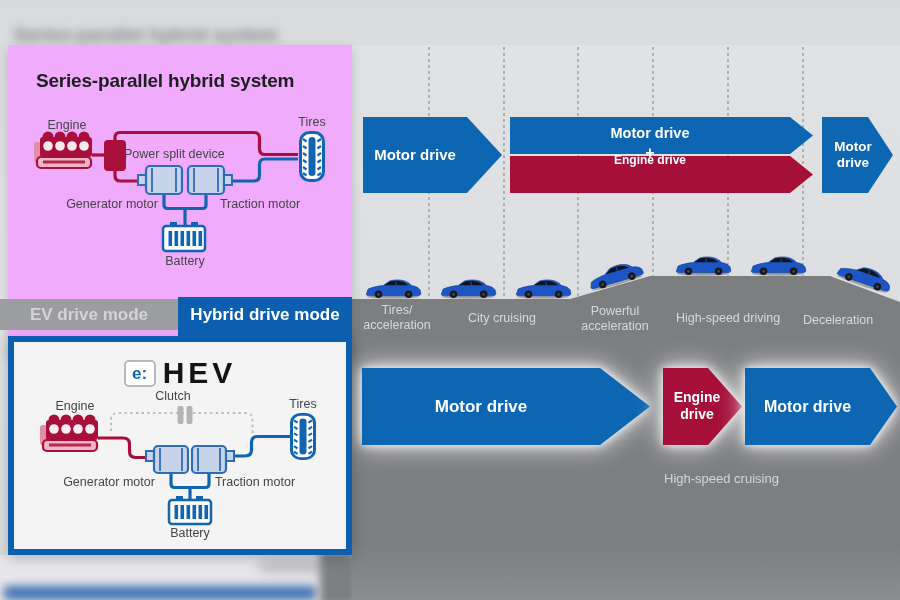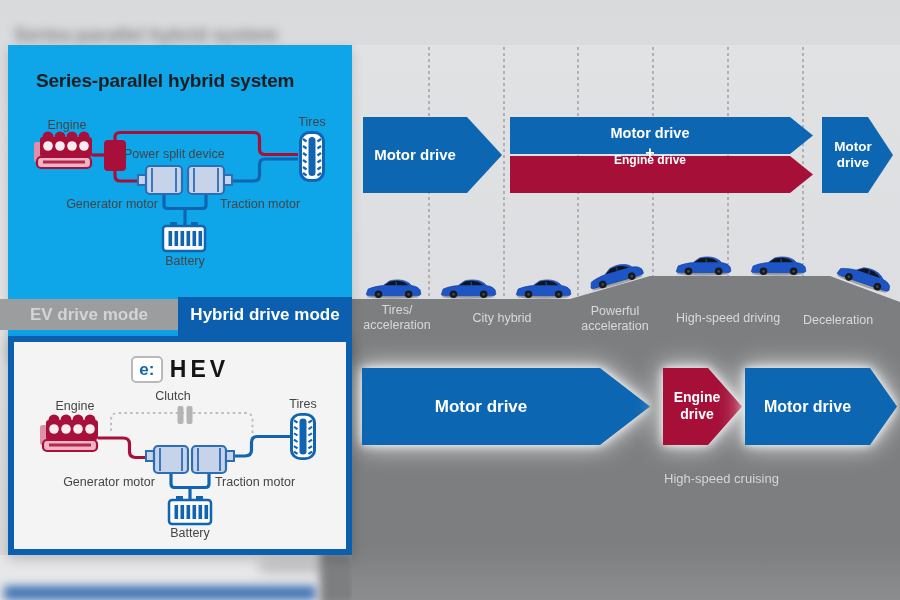--- a/index.html
+++ b/index.html
@@ -64,37 +64,37 @@
   .b3 .shape{clip-path:polygon(0 0,125px 0,152px 38.5px,125px 77px,0 77px);}
   .b3 .atext{left:0;top:0;width:125px;height:77px;line-height:77px;font-size:16px;}
 
   .caption{z-index:3;color:#d4d5d7;font-size:13px;top:426px;}
   .cap1{left:10px;}
   .cap2{left:312px;}
   .haze{left:0;top:500px;width:548px;height:55px;z-index:4;
         background:linear-gradient(180deg,rgba(150,151,153,0) 0%,rgba(158,159,161,.45) 100%);}
 
   
-  #panel-top{left:8px;top:45px;width:344px;height:313px;background:#0ea5e9;box-shadow:0 4px 10px rgba(0,0,0,.16);z-index:5;}
+  #panel-top{left:8px;top:45px;width:344px;height:313px;background:#f0abfc;box-shadow:0 4px 10px rgba(0,0,0,.16);z-index:5;}
   .ptitle{left:28px;top:25px;font-size:19px;font-weight:bold;color:#1e1e20;letter-spacing:-.2px;}
   .dlabel{color:#454546;font-size:12.5px;text-align:center;}
   .dlabel-l{color:#454546;font-size:12.5px;}
   .diagsvg{left:0;top:0;width:344px;height:250px;}
   .diagsvg2{left:0;top:0;width:332px;height:207px;}
 
   .tab{height:31px;line-height:31px;font-size:17px;font-weight:bold;text-align:center;z-index:6;cursor:pointer;}
   #tab-ev{left:0;top:299px;width:178px;background:#9c9d9f;color:#d4d4d6;}
   #tab-hy{left:178px;top:297px;width:174px;height:39px;line-height:36px;background:#0c5fae;color:#fff;}
 
   #panel-bot{left:8px;top:336px;width:344px;height:219px;box-sizing:border-box;border:6px solid #0c5fae;
              background:#f4f4f5;box-shadow:0 4px 12px rgba(0,0,0,.2);z-index:5;}
   .logo{left:0;top:14px;width:332px;display:flex;justify-content:center;align-items:center;gap:7px;}
   .logo-e{width:32px;height:27px;box-sizing:border-box;border:2px solid #b9b9bb;border-radius:5px;background:#fff;
           color:#1165b0;font-weight:bold;font-size:17px;text-align:center;line-height:23px;}
-  .logo-hev{font-weight:bold;font-size:23px;color:#141414;letter-spacing:4px;}
+  .logo-hev{font-weight:bold;font-size:30px;color:#141414;letter-spacing:4px;}
 </style>
 </head>
 <body>
 
 <div id="stage">
 
   <svg width="0" height="0" style="position:absolute">
     <defs>
       <g id="car-shape">
         <ellipse cx="50" cy="32.5" rx="45" ry="3" fill="rgba(0,0,0,0.28)"></ellipse>
@@ -165,21 +165,21 @@
         <use href="#car-shape"></use>
       </svg>
     <svg class="abs car c7" style="left:480px;top:220px" viewBox="0 0 100 36">
         <use href="#car-shape"></use>
       </svg>
 
     <div class="abs phase p1">
       <span>Tires/</span><br><span>acceleration</span>
     </div>
     <div class="abs phase p2">
-      <span>City hybrid</span>
+      <span>City cruising</span>
     </div>
     <div class="abs phase p3">
       <span>Powerful</span><br><span>acceleration</span>
     </div>
     <div class="abs phase p4">
       <span>High-speed driving</span>
     </div>
     <div class="abs phase p5">
       <span>Deceleration</span>
     </div>

